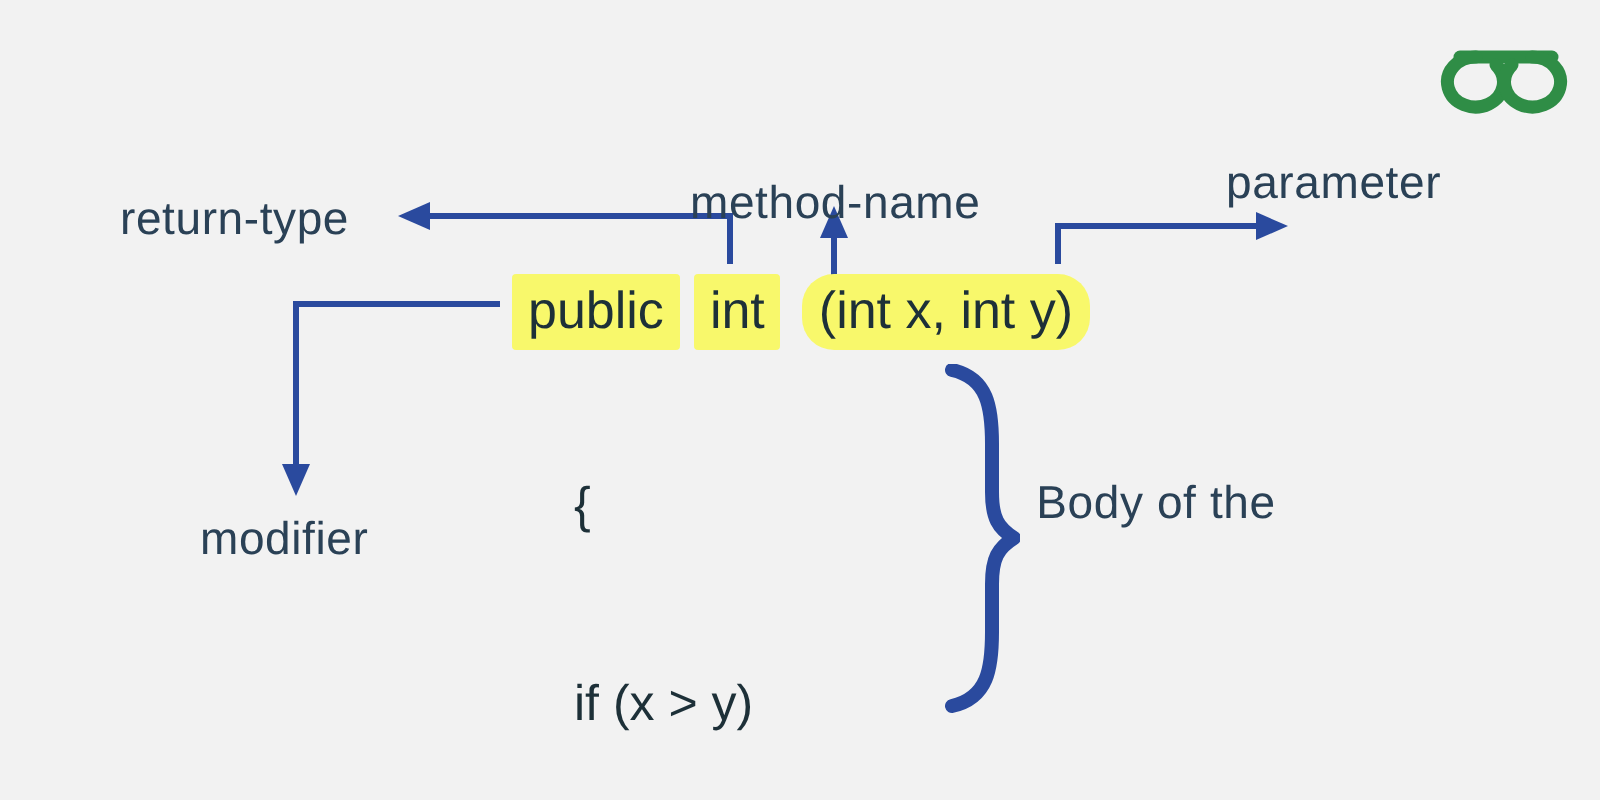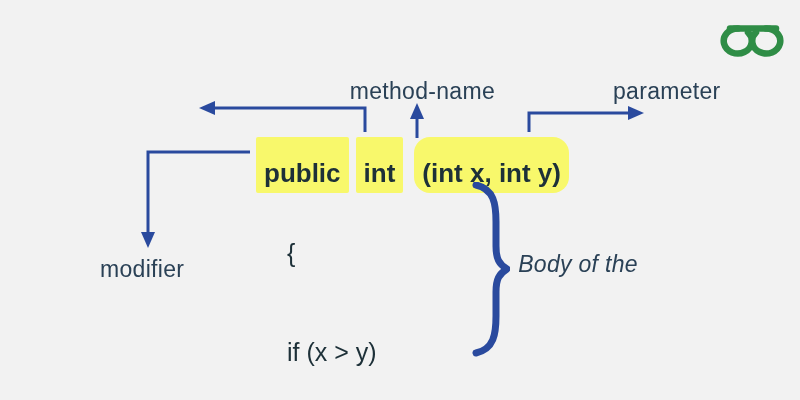--- a/index.html
+++ b/index.html
@@ -30,40 +30,39 @@
     pointer-events: none;
   }
   .label {
     position: absolute;
     color: var(--label-text);
     font-size: 23px;
     letter-spacing: 0.3px;
     white-space: nowrap;
   }
   .label-return-type { left: 60px; top: 96px; }
-  .label-method-name { left: 345px; top: 78px; width: 150px; text-align: right; }
+  .label-method-name { left: 345px; top: 88px; width: 150px; text-align: left; }
   .label-parameter   { left: 613px; top: 78px; width: 134px; text-align: left; line-height: 27px; white-space: normal; }
   .label-modifier    { left: 100px; top: 256px; width: 96px; text-align: left; }
-  .label-body        { left: 505px; top: 250px; width: 146px; text-align: center; line-height: 28px; white-space: normal; font-style: italic; }
+  .label-body        { left: 505px; top: 237px; width: 146px; text-align: center; line-height: 28px; white-space: normal; }
 
   .signature {
     position: absolute;
     left: 256px; top: 137px;
     display: flex;
     align-items: center;
     gap: 7px;
     font-size: 26px;
     color: var(--code-text);
   }
   .tok {
     background: var(--highlight-yellow);
-    padding: 21px 8px 4px 8px;
+    padding: 3px 8px 4px 8px;
     border-radius: 2px;
     white-space: nowrap;
-    font-weight: bold;
   }
   .tok-params { margin-left: 4px; border-radius: 16px; }
 
   .codebody {
     position: absolute;
     left: 287px; top: 171px;
     font-size: 25px;
     line-height: 33px;
     color: var(--code-text);
     white-space: pre;
@@ -102,20 +101,21 @@
   </svg>
 
   <svg class="logo" viewBox="0 0 78 46">
     <g stroke="currentColor" stroke-width="6.5" fill="none" stroke-linecap="round">
       <path d="M18,17.5 H64"></path>
       <path d="M26,17.5 A14,12.5 0 1 0 36,21.5"></path>
       <path d="M54,17.5 A14,12.5 0 1 1 44,21.5"></path>
     </g>
   </svg>
 
+  <div class="label label-return-type">return-type</div>
 
   <div class="label label-method-name">method-name</div>
 
   <div class="label label-parameter">
     <div>parameter</div>
   </div>
 
   <div class="label label-modifier">modifier</div>
 
   <div class="signature">

